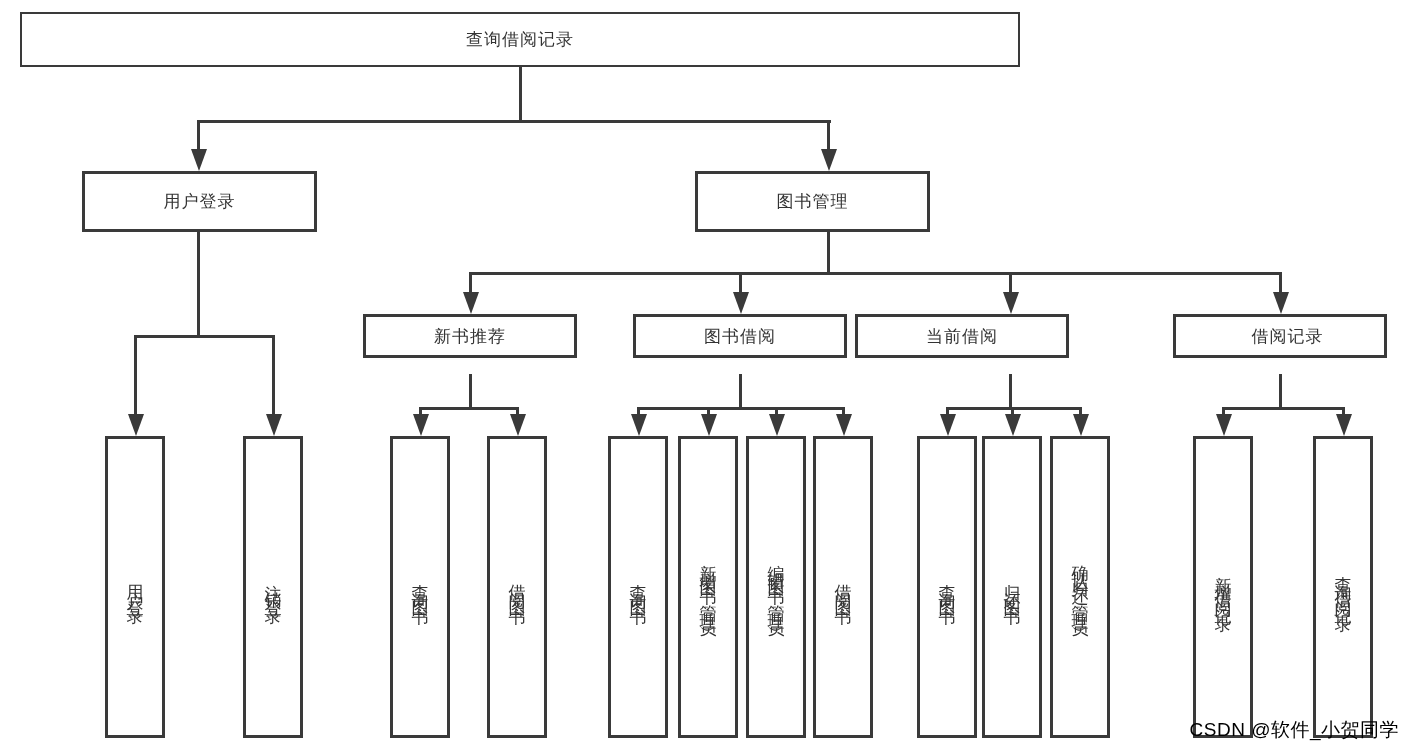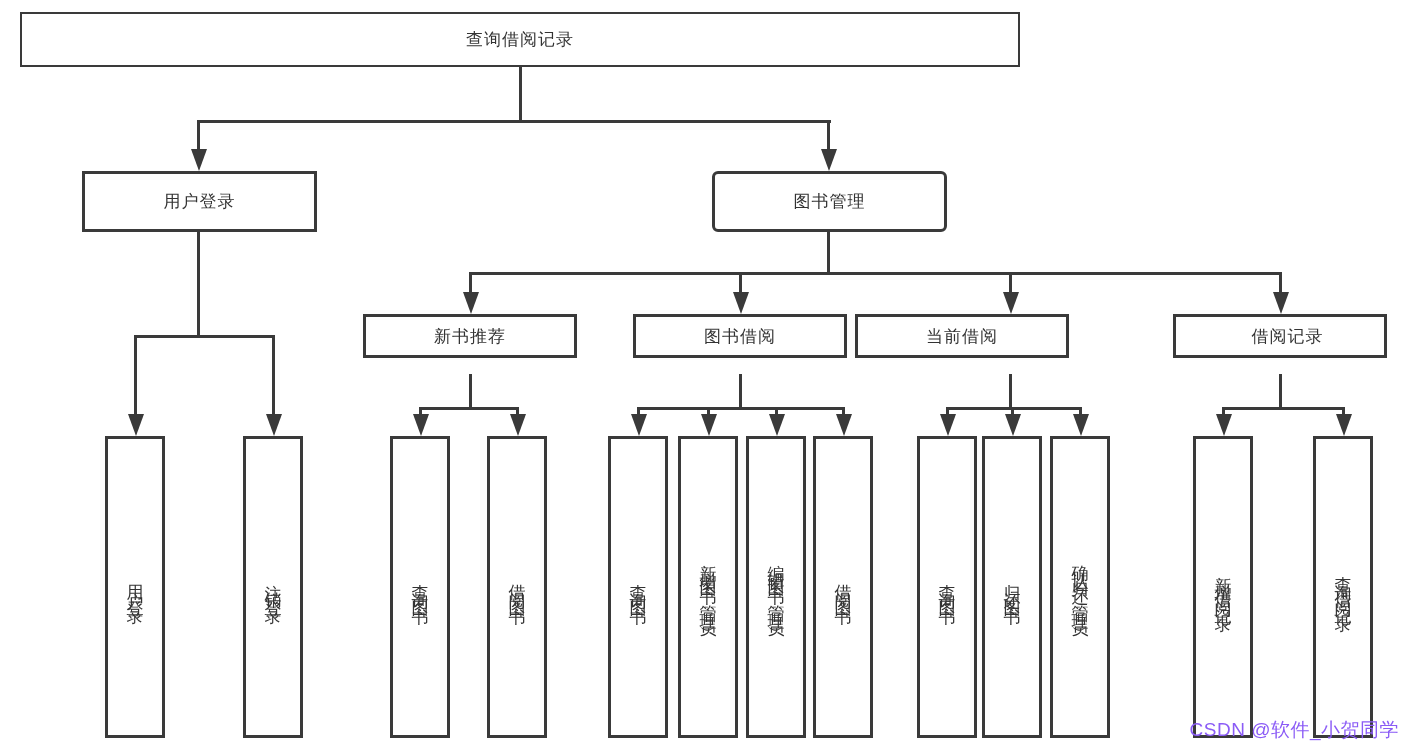--- a/index.html
+++ b/index.html
@@ -20,21 +20,21 @@
     background:#ffffff;
     border:3px solid var(--line);
     box-sizing:border-box;
     display:flex;align-items:center;justify-content:center;
     font-size:17px;
     letter-spacing:1px;
   }
   .root-box{left:20px;top:12px;width:1000px;height:55px;border-width:2px;}
   .l2-box{top:171px;width:235px;height:61px;}
   .l2-user{left:82px;}
-  .l2-mgmt{left:712px;border-radius:6px;}
+  .l2-mgmt{left:695px;}
   .l3-box{top:314px;width:214px;height:44px;}
   .l3-0{left:363px;}
   .l3-1{left:633px;}
   .l3-2{left:855px;}
   .l3-3{left:1173px;padding-left:15px;}
   .leaf{
     position:absolute;
     top:436px;width:60px;height:302px;
     border:3px solid var(--line);
     background:#ffffff;
@@ -62,21 +62,21 @@
   .arrow{
     position:absolute;width:0;height:0;
     border-left:8px solid transparent;
     border-right:8px solid transparent;
     border-top:22px solid var(--line);
   }
   .watermark{
     position:absolute;
     right:6px;bottom:4px;
     font-size:19px;
-    color:#8b5cf6;
+    color:#000000;
     letter-spacing:0.5px;
   }
 </style>
 </head>
 <body>
 
 <div class="stage">
 
   <div class="box root-box">
     <span>查询借阅记录</span>

